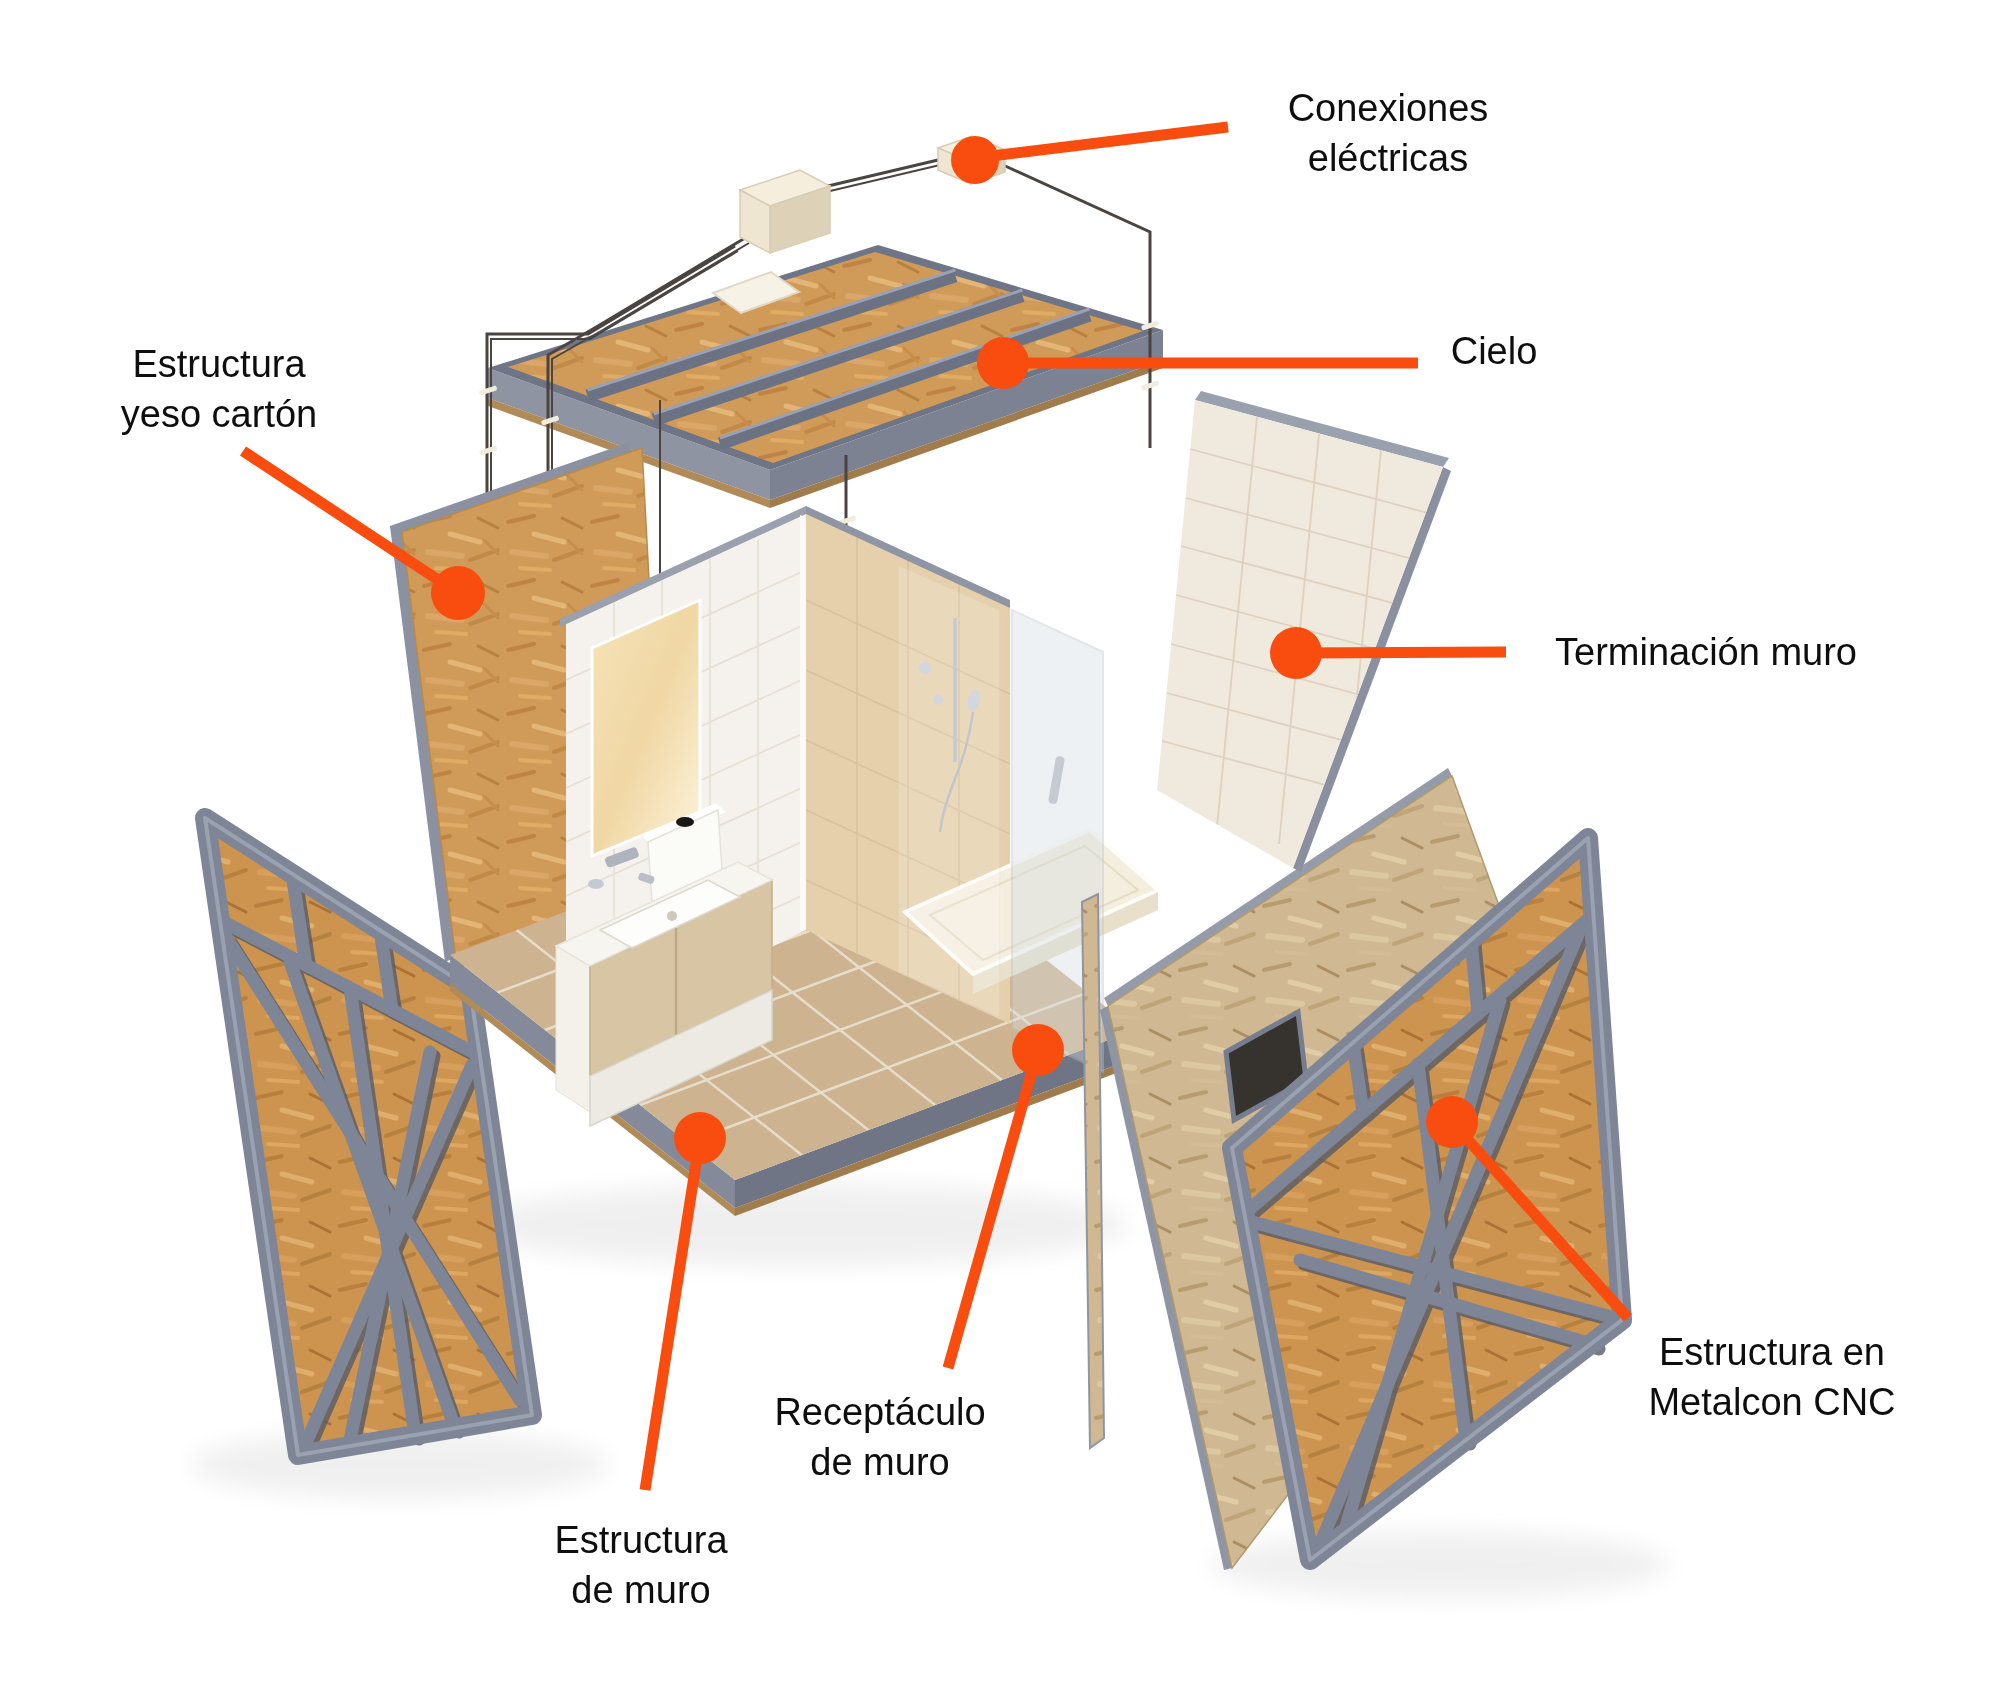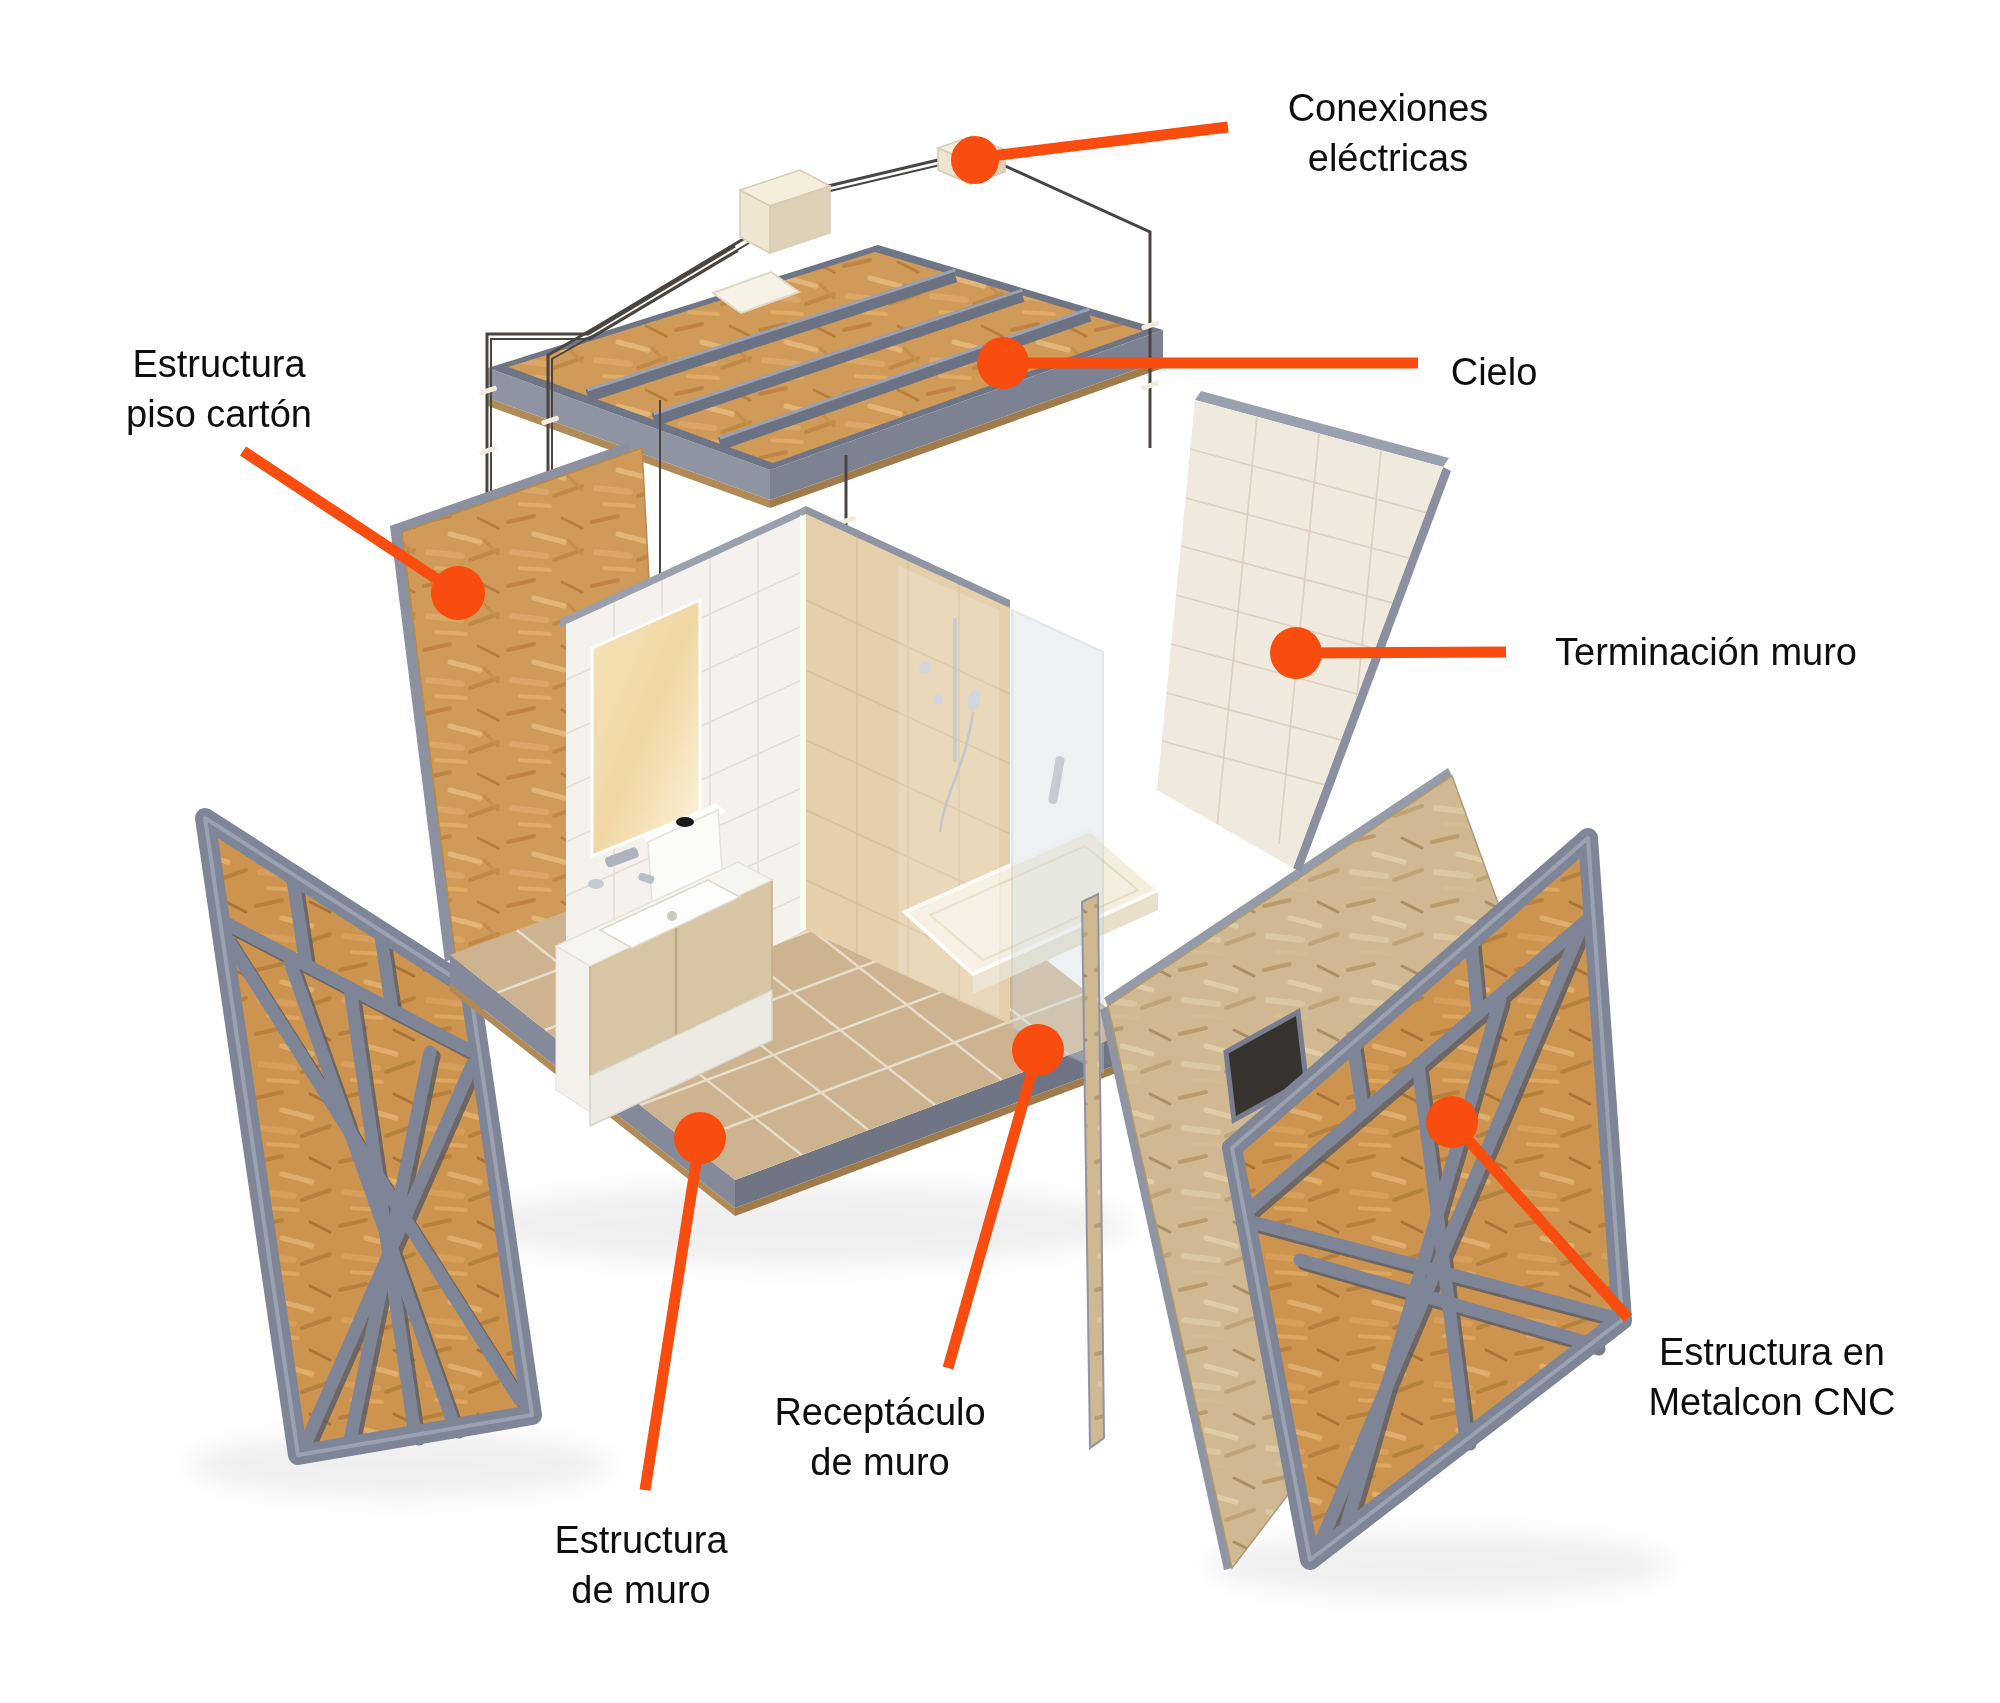--- a/index.html
+++ b/index.html
@@ -346,26 +346,26 @@
     <circle cx="1452" cy="1122" r="26"></circle>
     <circle cx="1038" cy="1050" r="26"></circle>
     <circle cx="700" cy="1138" r="26"></circle>
   </g>
 </svg>
 
 <div class="callout-label" style="left:1388px;top:133px">
   <span>Conexiones</span>
   <span>eléctricas</span>
 </div>
-<div class="callout-label" style="left:1494px;top:372px">
+<div class="callout-label" style="left:1494px;top:351px">
   <span>Cielo</span>
 </div>
 <div class="callout-label" style="left:219px;top:389px">
   <span>Estructura</span>
-  <span>piso cartón</span>
+  <span>yeso cartón</span>
 </div>
 <div class="callout-label" style="left:1772px;top:1377px">
   <span>Estructura en</span>
   <span>Metalcon CNC</span>
 </div>
 <div class="callout-label" style="left:1706px;top:652px">
   <span>Terminación muro</span>
 </div>
 <div class="callout-label" style="left:880px;top:1437px">
   <span>Receptáculo</span>

